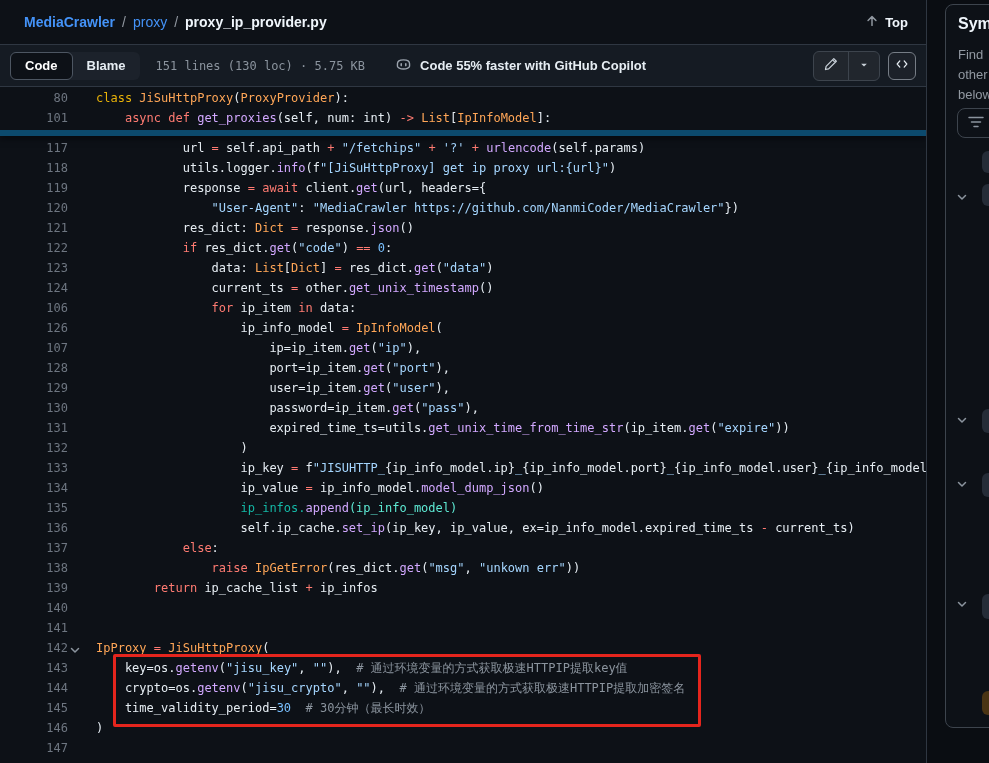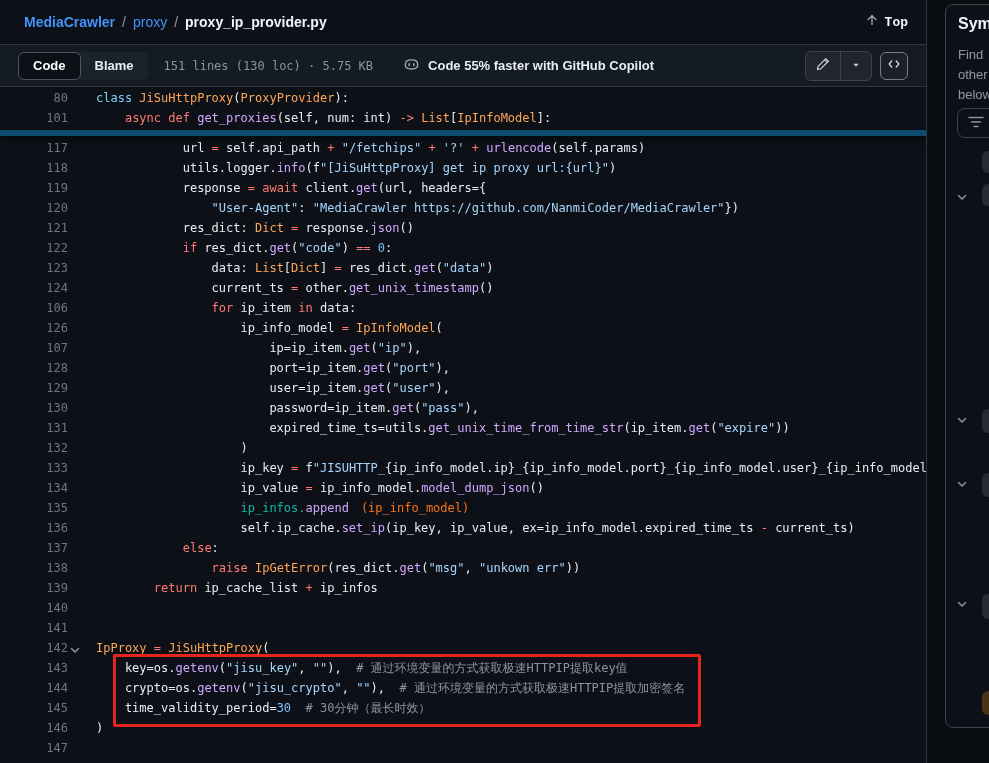--- a/index.html
+++ b/index.html
@@ -10,25 +10,25 @@
   }
   
   .left-col{position:absolute;left:0;top:0;width:927px;height:763px;
     background:#0d1117;border-right:1px solid #2f3742;box-sizing:border-box;}
   .breadcrumb-row{height:44px;display:flex;align-items:center;padding:0 18px 0 24px;font-size:14px;}
   .crumb-repo{color:#4493f8;font-weight:700;cursor:pointer;}
   .crumb-dir{color:#4493f8;cursor:pointer;}
   .crumb-sep{color:#9198a1;margin:0 7px;}
   .crumb-file{color:#f0f6fc;font-weight:700;}
   .top-btn{margin-left:auto;display:flex;gap:6px;align-items:center;color:#f0f6fc;
-    font-size:13px;font-weight:700;cursor:pointer;font-family:Liberation Mono, monospace;}
+    font-size:13px;font-weight:700;cursor:pointer;}
   .top-btn svg{color:#9198a1;}
   
   .toolbar{height:43px;background:#151b23;border-top:1px solid #2f3742;border-bottom:1px solid #2f3742;
-    display:flex;align-items:center;padding:0 18px;box-sizing:border-box;justify-content:flex-end;}
+    display:flex;align-items:center;padding:0 10px;box-sizing:border-box;justify-content:flex-end;}
   .seg{display:flex;background:#1c222b;border-radius:6px;height:28px;align-items:stretch;}
   .seg-btn{color:#e6edf3;font-weight:700;padding:0 14px;font-size:13px;display:flex;align-items:center;
     border-radius:6px;cursor:pointer;box-sizing:border-box;}
   .seg-btn.active{background:#0d1117;border:1px solid #4d5662;color:#ffffff;}
   .file-info{color:#8b949e;font-family:"DejaVu Sans Mono", monospace;font-size:12px;margin-left:16px;white-space:nowrap;}
   .copilot{display:flex;align-items:center;gap:8px;margin-left:30px;font-size:13px;font-weight:700;color:#e6edf3;}
   .copilot svg{color:#9ba3ad;}
   .tb-right{margin-left:auto;display:flex;gap:8px;align-items:center;}
   .btn-group{display:flex;height:28px;border:1px solid #3d444d;border-radius:6px;background:#21262d;overflow:hidden;}
   .btn-seg{display:flex;align-items:center;padding:0 10px;border-left:1px solid #3d444d;color:#c9d1d9;
@@ -128,39 +128,39 @@
         <div class="crow"><span class="ln">106</span><span class="lc"><span style="color: rgb(230, 237, 243);">                </span><span style="color: rgb(255, 123, 114);">for</span><span style="color: rgb(230, 237, 243);"> ip_item </span><span style="color: rgb(255, 123, 114);">in</span><span style="color: rgb(230, 237, 243);"> data:</span></span></div>
         <div class="crow"><span class="ln">126</span><span class="lc"><span style="color: rgb(230, 237, 243);">                    ip_info_model </span><span style="color: rgb(255, 123, 114);">=</span><span style="color: rgb(230, 237, 243);"> </span><span style="color: rgb(255, 166, 87);">IpInfoModel</span><span style="color: rgb(230, 237, 243);">(</span></span></div>
         <div class="crow"><span class="ln">107</span><span class="lc"><span style="color: rgb(230, 237, 243);">                        ip=ip_item.</span><span style="color: rgb(210, 168, 255);">get</span><span style="color: rgb(230, 237, 243);">(</span><span style="color: rgb(165, 214, 255);">"ip"</span><span style="color: rgb(230, 237, 243);">),</span></span></div>
         <div class="crow"><span class="ln">128</span><span class="lc"><span style="color: rgb(230, 237, 243);">                        port=ip_item.</span><span style="color: rgb(210, 168, 255);">get</span><span style="color: rgb(230, 237, 243);">(</span><span style="color: rgb(165, 214, 255);">"port"</span><span style="color: rgb(230, 237, 243);">),</span></span></div>
         <div class="crow"><span class="ln">129</span><span class="lc"><span style="color: rgb(230, 237, 243);">                        user=ip_item.</span><span style="color: rgb(210, 168, 255);">get</span><span style="color: rgb(230, 237, 243);">(</span><span style="color: rgb(165, 214, 255);">"user"</span><span style="color: rgb(230, 237, 243);">),</span></span></div>
         <div class="crow"><span class="ln">130</span><span class="lc"><span style="color: rgb(230, 237, 243);">                        password=ip_item.</span><span style="color: rgb(210, 168, 255);">get</span><span style="color: rgb(230, 237, 243);">(</span><span style="color: rgb(165, 214, 255);">"pass"</span><span style="color: rgb(230, 237, 243);">),</span></span></div>
         <div class="crow"><span class="ln">131</span><span class="lc"><span style="color: rgb(230, 237, 243);">                        expired_time_ts=utils.</span><span style="color: rgb(210, 168, 255);">get_unix_time_from_time_str</span><span style="color: rgb(230, 237, 243);">(ip_item.</span><span style="color: rgb(210, 168, 255);">get</span><span style="color: rgb(230, 237, 243);">(</span><span style="color: rgb(165, 214, 255);">"expire"</span><span style="color: rgb(230, 237, 243);">))</span></span></div>
         <div class="crow"><span class="ln">132</span><span class="lc"><span style="color: rgb(230, 237, 243);">                    )</span></span></div>
         <div class="crow"><span class="ln">133</span><span class="lc"><span style="color: rgb(230, 237, 243);">                    ip_key </span><span style="color: rgb(255, 123, 114);">=</span><span style="color: rgb(230, 237, 243);"> f</span><span style="color: rgb(165, 214, 255);">"JISUHTTP_</span><span style="color: rgb(230, 237, 243);">{ip_info_model.ip}</span><span style="color: rgb(165, 214, 255);">_</span><span style="color: rgb(230, 237, 243);">{ip_info_model.port}</span><span style="color: rgb(165, 214, 255);">_</span><span style="color: rgb(230, 237, 243);">{ip_info_model.user}</span><span style="color: rgb(165, 214, 255);">_</span><span style="color: rgb(230, 237, 243);">{ip_info_model</span></span></div>
         <div class="crow"><span class="ln">134</span><span class="lc"><span style="color: rgb(230, 237, 243);">                    ip_value </span><span style="color: rgb(255, 123, 114);">=</span><span style="color: rgb(230, 237, 243);"> ip_info_model.</span><span style="color: rgb(210, 168, 255);">model_dump_json</span><span style="color: rgb(230, 237, 243);">()</span></span></div>
-        <div class="crow"><span class="ln">135</span><span class="lc"><span style="color: #14b8a6;">                    ip_infos.</span><span style="color: rgb(210, 168, 255);">append</span><span style="color: #f97316; padding-left: 12px;">(ip_info_model)</span></span></div>
+        <div class="crow"><span class="ln">135</span><span class="lc"><span style="color: #14b8a6;">                    ip_infos.</span><span style="color: rgb(210, 168, 255);">append</span><span style="color: #5eead4;">(ip_info_model)</span></span></div>
         <div class="crow"><span class="ln">136</span><span class="lc"><span style="color: rgb(230, 237, 243);">                    self.ip_cache.</span><span style="color: rgb(210, 168, 255);">set_ip</span><span style="color: rgb(230, 237, 243);">(ip_key, ip_value, ex=ip_info_model.expired_time_ts </span><span style="color: rgb(255, 123, 114);">-</span><span style="color: rgb(230, 237, 243);"> current_ts)</span></span></div>
         <div class="crow"><span class="ln">137</span><span class="lc"><span style="color: rgb(230, 237, 243);">            </span><span style="color: rgb(255, 123, 114);">else</span><span style="color: rgb(230, 237, 243);">:</span></span></div>
         <div class="crow"><span class="ln">138</span><span class="lc"><span style="color: rgb(230, 237, 243);">                </span><span style="color: rgb(255, 123, 114);">raise</span><span style="color: rgb(230, 237, 243);"> </span><span style="color: rgb(255, 166, 87);">IpGetError</span><span style="color: rgb(230, 237, 243);">(res_dict.</span><span style="color: rgb(210, 168, 255);">get</span><span style="color: rgb(230, 237, 243);">(</span><span style="color: rgb(165, 214, 255);">"msg"</span><span style="color: rgb(230, 237, 243);">, </span><span style="color: rgb(165, 214, 255);">"unkown err"</span><span style="color: rgb(230, 237, 243);">))</span></span></div>
         <div class="crow"><span class="ln">139</span><span class="lc"><span style="color: rgb(230, 237, 243);">        </span><span style="color: rgb(255, 123, 114);">return</span><span style="color: rgb(230, 237, 243);"> ip_cache_list </span><span style="color: rgb(255, 123, 114);">+</span><span style="color: rgb(230, 237, 243);"> ip_infos</span></span></div>
         <div class="crow"><span class="ln">140</span><span class="lc"></span></div>
         <div class="crow"><span class="ln">141</span><span class="lc"></span></div>
         <div class="crow"><span class="ln">142</span><span class="fold-icon"><svg viewBox="0 0 12 12" width="12" height="12">
               <path d="M2.5 4.5L6 8l3.5-3.5" fill="none" stroke="currentColor" stroke-width="1.5" stroke-linecap="round" stroke-linejoin="round"></path>
             </svg></span><span class="lc"><span style="color: rgb(255, 166, 87);">IpProxy</span><span style="color: rgb(230, 237, 243);"> </span><span style="color: rgb(255, 123, 114);">=</span><span style="color: rgb(230, 237, 243);"> </span><span style="color: rgb(255, 166, 87);">JiSuHttpProxy</span><span style="color: rgb(230, 237, 243);">(</span></span></div>
         <div class="crow"><span class="ln">143</span><span class="lc"><span style="color: rgb(230, 237, 243);">    key=os.</span><span style="color: rgb(210, 168, 255);">getenv</span><span style="color: rgb(230, 237, 243);">(</span><span style="color: rgb(165, 214, 255);">"jisu_key"</span><span style="color: rgb(230, 237, 243);">, </span><span style="color: rgb(165, 214, 255);">""</span><span style="color: rgb(230, 237, 243);">),  </span><span style="color: rgb(139, 148, 158);"># 通过环境变量的方式获取极速HTTPIP提取key值</span></span></div>
         <div class="crow"><span class="ln">144</span><span class="lc"><span style="color: rgb(230, 237, 243);">    crypto=os.</span><span style="color: rgb(210, 168, 255);">getenv</span><span style="color: rgb(230, 237, 243);">(</span><span style="color: rgb(165, 214, 255);">"jisu_crypto"</span><span style="color: rgb(230, 237, 243);">, </span><span style="color: rgb(165, 214, 255);">""</span><span style="color: rgb(230, 237, 243);">),  </span><span style="color: rgb(139, 148, 158);"># 通过环境变量的方式获取极速HTTPIP提取加密签名</span></span></div>
         <div class="crow"><span class="ln">145</span><span class="lc"><span style="color: rgb(230, 237, 243);">    time_validity_period=</span><span style="color: rgb(121, 192, 255);">30</span><span style="color: rgb(230, 237, 243);">  </span><span style="color: rgb(139, 148, 158);"># 30分钟（最长时效）</span></span></div>
         <div class="crow"><span class="ln">146</span><span class="lc"><span style="color: rgb(230, 237, 243);">)</span></span></div>
         <div class="crow"><span class="ln">147</span><span class="lc"></span></div>
       </div>
     <div class="sticky">
       <div>
-          <div class="crow"><span class="ln">80</span><span class="lc"><span style="color: #7dd3fc;">class </span><span style="color: rgb(255, 166, 87);">JiSuHttpProxy</span><span style="color: rgb(230, 237, 243);">(</span><span style="color: rgb(255, 166, 87);">ProxyProvider</span><span style="color: rgb(230, 237, 243);">):</span></span></div>
+          <div class="crow"><span class="ln">80</span><span class="lc"><span style="color: #eab308;">class </span><span style="color: rgb(255, 166, 87);">JiSuHttpProxy</span><span style="color: rgb(230, 237, 243);">(</span><span style="color: rgb(255, 166, 87);">ProxyProvider</span><span style="color: rgb(230, 237, 243);">):</span></span></div>
           <div class="crow"><span class="ln">101</span><span class="lc"><span style="color: rgb(230, 237, 243);">    </span><span style="color: rgb(255, 123, 114);">async def </span><span style="color: rgb(210, 168, 255);">get_proxies</span><span style="color: rgb(230, 237, 243);">(self, num: int) </span><span style="color: rgb(255, 123, 114);">-&gt;</span><span style="color: rgb(230, 237, 243);"> </span><span style="color: rgb(255, 166, 87);">List</span><span style="color: rgb(230, 237, 243);">[</span><span style="color: rgb(255, 166, 87);">IpInfoModel</span><span style="color: rgb(230, 237, 243);">]:</span></span></div>
         </div>
     </div>
     <div class="red-box"></div>
   </div>
 </div>
 
 <div class="right-panel">
   <div class="panel-title">Sym</div>
   <div class="panel-desc">

